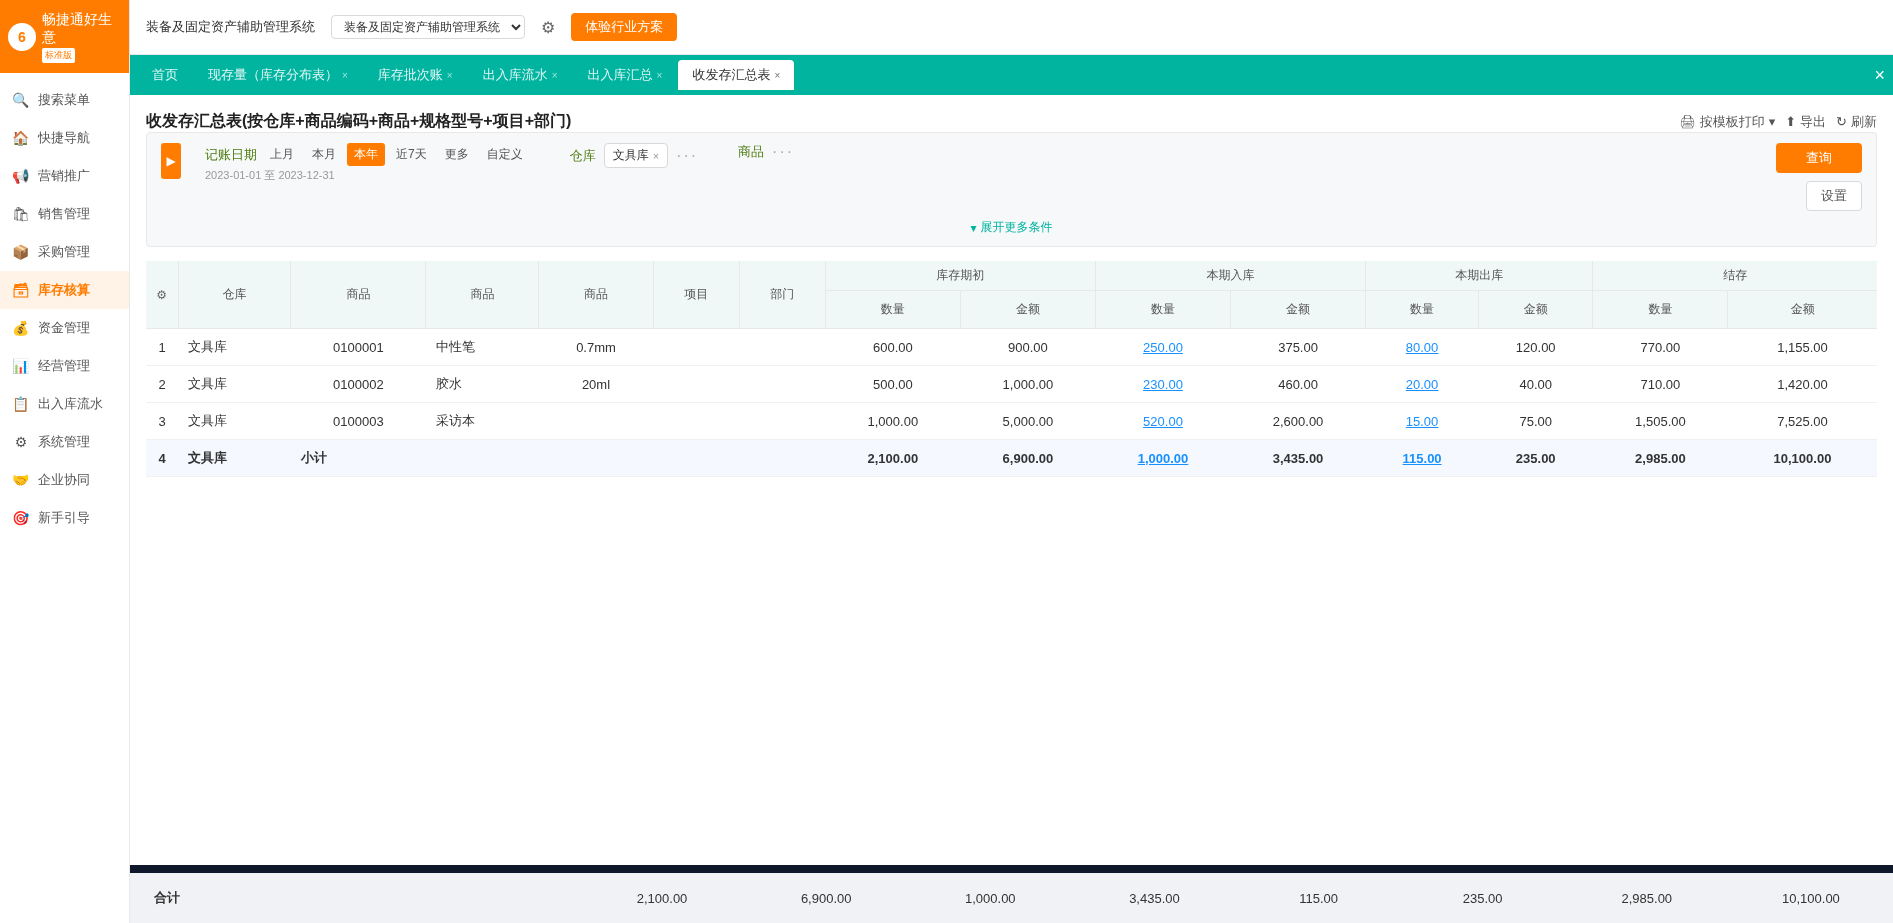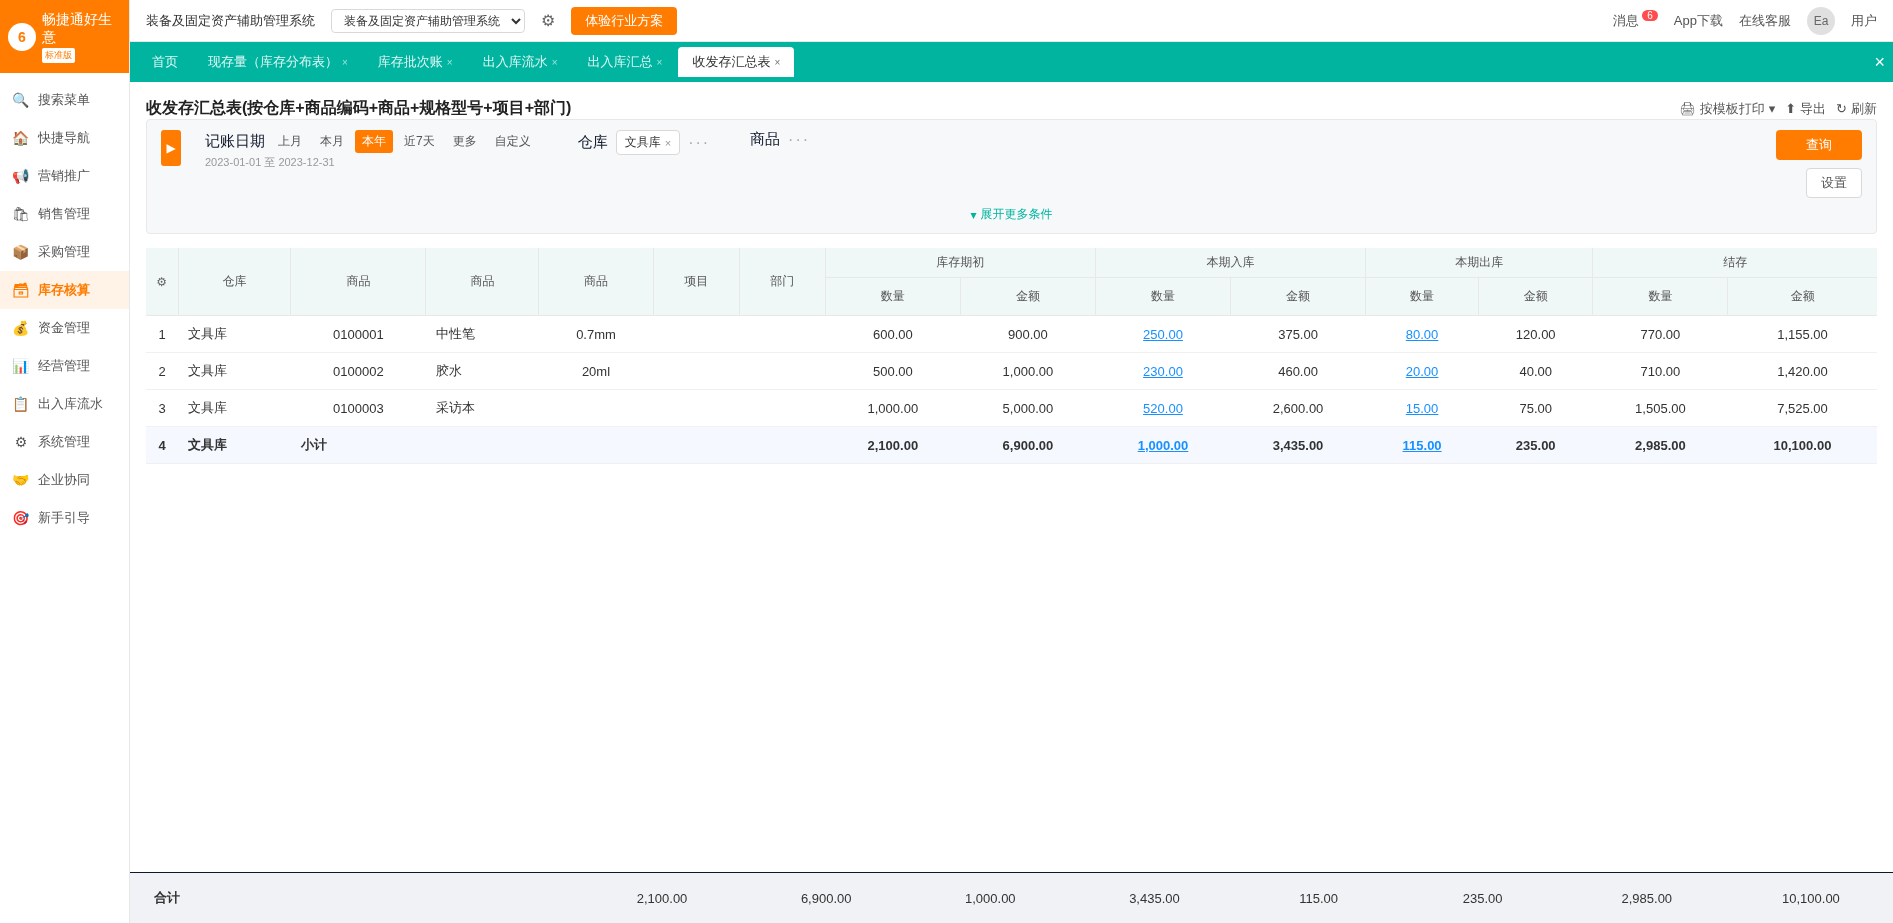--- a/index.html
+++ b/index.html
@@ -16,21 +16,21 @@
     .sidebar-tag { background: #fff; color: #ff7c00; font-size: 9px; padding: 1px 3px; border-radius: 2px; display: inline-block; margin-top: 2px; }
     .sidebar-nav { flex: 1; padding: 8px 0; }
     .nav-item { display: flex; align-items: center; gap: 8px; padding: 10px 12px; cursor: pointer; color: #555; font-size: 13px; }
     .nav-item.active { background: #fff3e8; color: #ff7c00; font-weight: bold; }
     .nav-icon { width: 18px; height: 18px; display: flex; align-items: center; justify-content: center; font-size: 14px; flex-shrink: 0; }
 
     
     .main-area { flex: 1; display: flex; flex-direction: column; overflow: hidden; }
 
     
-    .top-bar { background: #fff; height: 42px; display: flex; align-items: center; padding: 0 16px; border-bottom: 1px solid #e8e8e8; gap: 16px; }
+    .top-bar { background: #fff; height: 55px; display: flex; align-items: center; padding: 0 16px; border-bottom: 1px solid #e8e8e8; gap: 16px; }
     .top-bar-title { font-size: 13px; color: #333; }
     .top-bar-select { border: 1px solid #d9d9d9; border-radius: 4px; padding: 3px 8px; font-size: 12px; color: #333; background: #fff; }
     .top-bar-gear { color: #666; cursor: pointer; font-size: 16px; }
     .top-bar-btn { background: #ff7c00; color: #fff; border: none; border-radius: 4px; padding: 5px 14px; font-size: 13px; cursor: pointer; }
     .top-bar-right { margin-left: auto; display: flex; align-items: center; gap: 16px; color: #555; font-size: 13px; }
     .badge { background: #ff4d4f; color: #fff; border-radius: 10px; padding: 0 5px; font-size: 10px; position: relative; top: -6px; }
     .user-avatar { width: 28px; height: 28px; background: #e0e0e0; border-radius: 50%; display: flex; align-items: center; justify-content: center; font-size: 12px; color: #666; }
 
     
     .tab-bar { background: #00b4a0; display: flex; align-items: center; padding: 0 8px; height: 40px; gap: 2px; }
@@ -44,21 +44,21 @@
     .page-wrapper { background: #fff; margin: 0; padding: 16px; min-height: 100%; }
 
     
     .page-title-row { display: flex; align-items: center; justify-content: space-between; }
     .page-title { font-size: 16px; font-weight: 600; color: #222; }
     .page-actions { display: flex; gap: 10px; align-items: center; }
     .action-btn { display: flex; align-items: center; gap: 4px; color: #555; font-size: 13px; cursor: pointer; border: none; background: none; }
 
     
     .filter-section { background: #f7f8fa; border: 1px solid #e8e8e8; border-radius: 4px; padding: 10px 14px; margin-bottom: 14px; }
-    .filter-label { color: #0f172a; font-size: 15px; white-space: nowrap; }
+    .filter-label { color: #4d7c0f; font-size: 13px; white-space: nowrap; }
     .date-btn-group { display: flex; gap: 4px; align-items: center; }
     .date-btn { border: none; background: none; padding: 3px 7px; font-size: 12px; color: #555; cursor: pointer; border-radius: 3px; }
     .date-btn.active { background: #ff7c00; color: #fff; border-radius: 3px; }
     .date-range-text { font-size: 11px; color: #999; margin-top: 2px; display: block; }
     .filter-tag { display: flex; align-items: center; gap: 4px; background: #fff; border: 1px solid #d9d9d9; border-radius: 4px; padding: 3px 8px; font-size: 12px; color: #333; }
     .filter-tag-close { cursor: pointer; color: #999; font-size: 11px; }
     .filter-dots { color: #aaa; cursor: pointer; font-size: 16px; letter-spacing: 2px; }
     .expand-btn { display: flex; align-items: center; gap: 4px; color: #00b4a0; font-size: 12px; cursor: pointer; margin-top: 8px; justify-content: center; }
     .query-btn { background: #ff7c00; color: #fff; border: none; border-radius: 4px; padding: 6px 30px; font-size: 13px; cursor: pointer; }
     .set-btn { background: #fff; color: #555; border: 1px solid #d9d9d9; border-radius: 4px; padding: 5px 14px; font-size: 13px; cursor: pointer; margin-top: 4px; }
@@ -69,21 +69,21 @@
     thead tr { background: #f0f7f7; }
     th { padding: 10px 10px; text-align: center; color: #555; font-weight: 500; border-bottom: 1px solid #e8e8e8; border-right: 1px solid #e8e8e8; white-space: nowrap; font-size: 12px; }
     th:last-child, td:last-child { border-right: none; }
     td { padding: 9px 10px; text-align: center; border-bottom: 1px solid #f0f0f0; color: #333; font-size: 13px; white-space: nowrap; }
     .td-right { text-align: center; }
     .td-left { text-align: left; }
     .subtotal-row td { font-weight: bold; background: #f5f9ff; }
     .underline-num { text-decoration: underline; color: #1890ff; cursor: pointer; }
 
     
-    .table-footer { background: #f0f2f5; border-top: 1px solid #0f172a; padding: 10px 0; }
+    .table-footer { background: #f0f2f5; border-top: 8px solid #0f172a; padding: 10px 0; }
     .footer-row { display: flex; align-items: center; }
     .footer-cell { flex: 1; text-align: center; font-size: 13px; color: #333; font-weight: 500; padding: 6px 10px; }
     .footer-label { width: 250px; text-align: left; padding-left: 24px; font-weight: 600; }
 
     
     .settings-icon { width: 32px; cursor: pointer; color: #666; text-align: center; }
 
     .col-group-header { text-align: center; font-weight: 500; color: #555; padding: 6px; border-bottom: 1px solid #e8e8e8; border-right: 1px solid #e8e8e8; font-size: 12px; }
 
     .filter-row-main { display: flex; align-items: flex-start; gap: 20px; }
@@ -157,30 +157,20 @@
 
   <div class="main-area">
 
     <div class="top-bar">
       <span class="top-bar-title">装备及固定资产辅助管理系统</span>
       <select class="top-bar-select">
         <option>装备及固定资产辅助管理系统</option>
       </select>
       <span class="top-bar-gear">⚙</span>
       <button class="top-bar-btn">体验行业方案</button>
-      <div class="top-bar-right">
-        <span>
-          <span>消息</span>
-          <span class="badge">6</span>
-        </span>
-        <span>App下载</span>
-        <span>在线客服</span>
-        <div class="user-avatar">Ea</div>
-        <span>用户</span>
-      </div>
     </div>
 
     <div class="tab-bar">
 
       <div class="tab-item">
           <span>首页</span>
         </div>
         <div class="tab-item">
           <span>现存量（库存分布表）</span> 
           <span class="tab-close">×</span>

